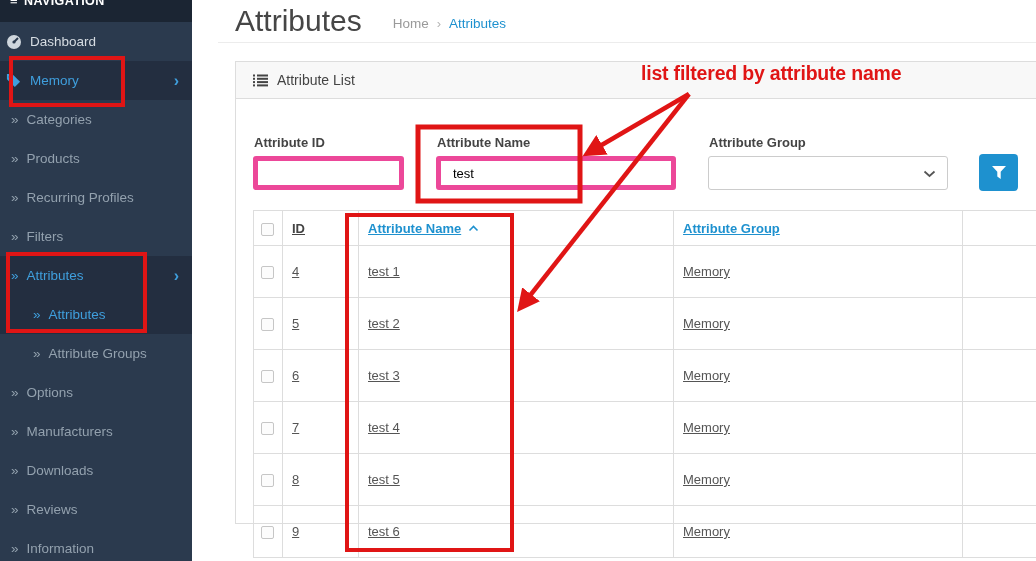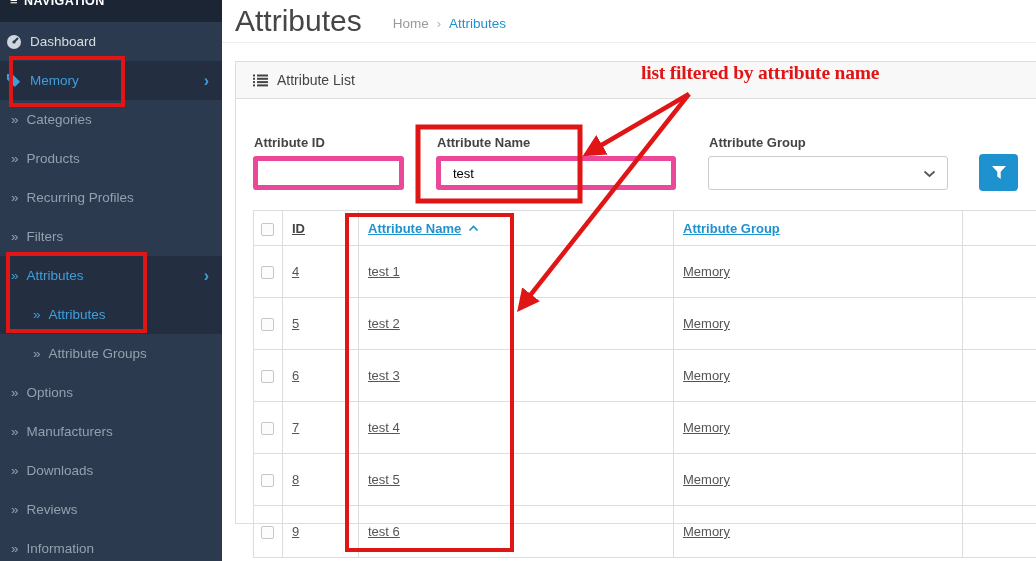--- a/index.html
+++ b/index.html
@@ -1,20 +1,20 @@
 <!DOCTYPE html>
 <html><head>
 <meta charset="utf-8">
 <style>
   html,body{margin:0;padding:0;width:1036px;height:561px;overflow:hidden;background:#fff;
     font-family:"Liberation Sans","DejaVu Sans",sans-serif;}
   *{box-sizing:border-box;}
 
   
-  .sidebar{position:absolute;left:0;top:0;width:222px;height:561px;background:#2b3a4e;z-index:1;}
+  .sidebar{position:absolute;left:0;top:0;width:192px;height:561px;background:#2b3a4e;z-index:1;}
   .nav-header{height:22px;background:#1b2533;overflow:hidden;color:#fff;font-size:12.5px;
     font-weight:bold;letter-spacing:.4px;padding-left:10px;}
   .nav-header-inner{display:block;margin-top:-7px;white-space:nowrap;}
   .nav-header-inner .micon-txt{margin-right:6px;font-size:13px;}
   .menu{position:absolute;top:22px;left:0;right:0;}
   .item{height:39px;display:flex;align-items:center;color:#93a1ae;font-size:13.5px;cursor:pointer;}
   .item.top{padding-left:3px;align-items:center;}
   .item.top .micon{width:21px;display:flex;justify-content:center;margin-right:6px;}
   .item.top .label{color:#d6dce2;}
   .item.sub{padding-left:11px;}
@@ -62,21 +62,21 @@
   .cbcell{padding-left:7px;}
   .cb{appearance:none;-webkit-appearance:none;width:13px;height:13px;border:1px solid #c6c6c6;
     border-radius:2px;background:#fcfcfc;margin:0;vertical-align:middle;cursor:pointer;}
 
   
   .overlay{position:absolute;left:0;top:0;z-index:40;pointer-events:none;}
   .rbox{fill:none;stroke:#e01515;stroke-width:4;}
   .rbox.thick{stroke-width:5;}
   .rline{stroke:#e01515;stroke-width:4.5;marker-end:url(#ah);}
   .annotation{position:absolute;left:641px;top:62px;z-index:41;color:#e01515;font-size:19.5px;
-    font-weight:bold;letter-spacing:-0.2px;white-space:nowrap;pointer-events:none;font-family:Liberation Serif, serif;}
+    font-weight:bold;letter-spacing:-0.2px;white-space:nowrap;pointer-events:none;}
 </style>
 </head>
 <body>
 
 <aside class="sidebar">
   <div class="nav-header">
     <span class="nav-header-inner">
       <span class="micon-txt">≡</span><span>NAVIGATION</span>
     </span>
   </div>

